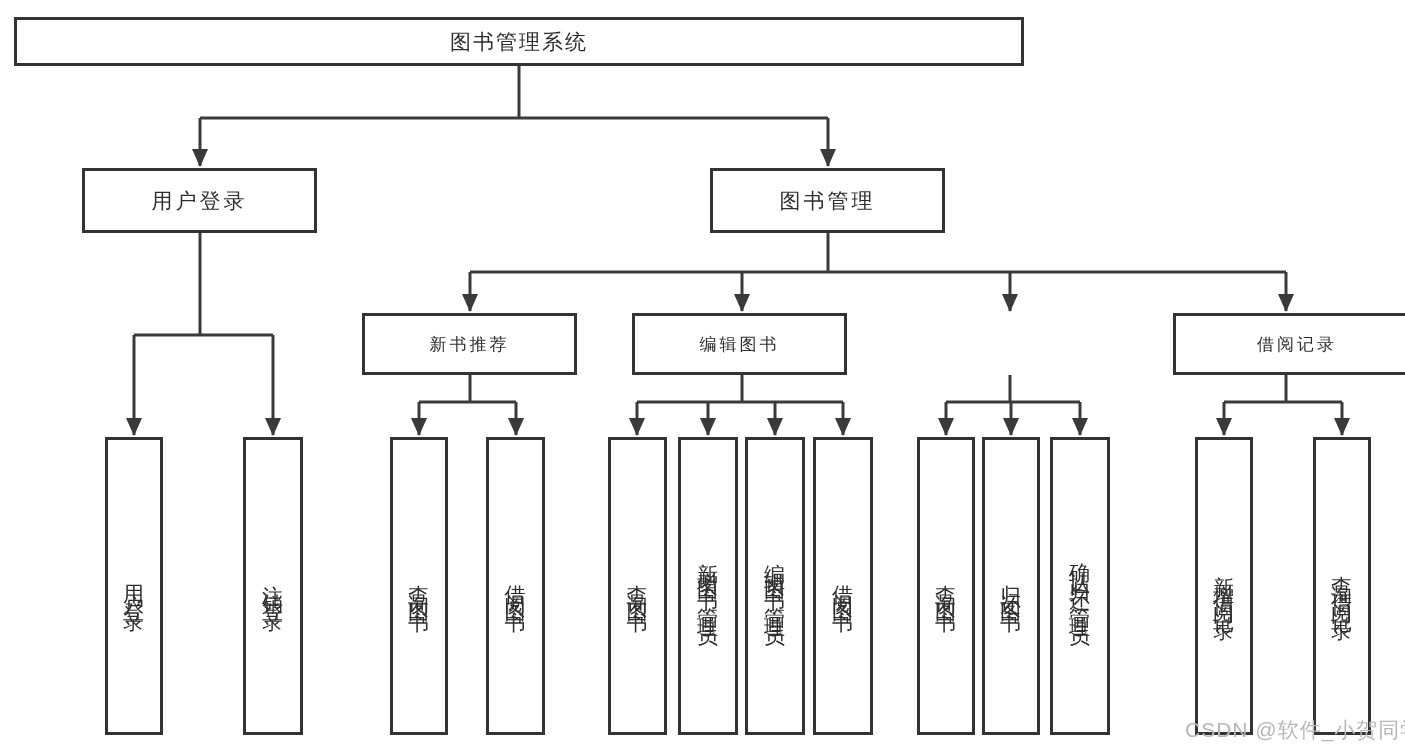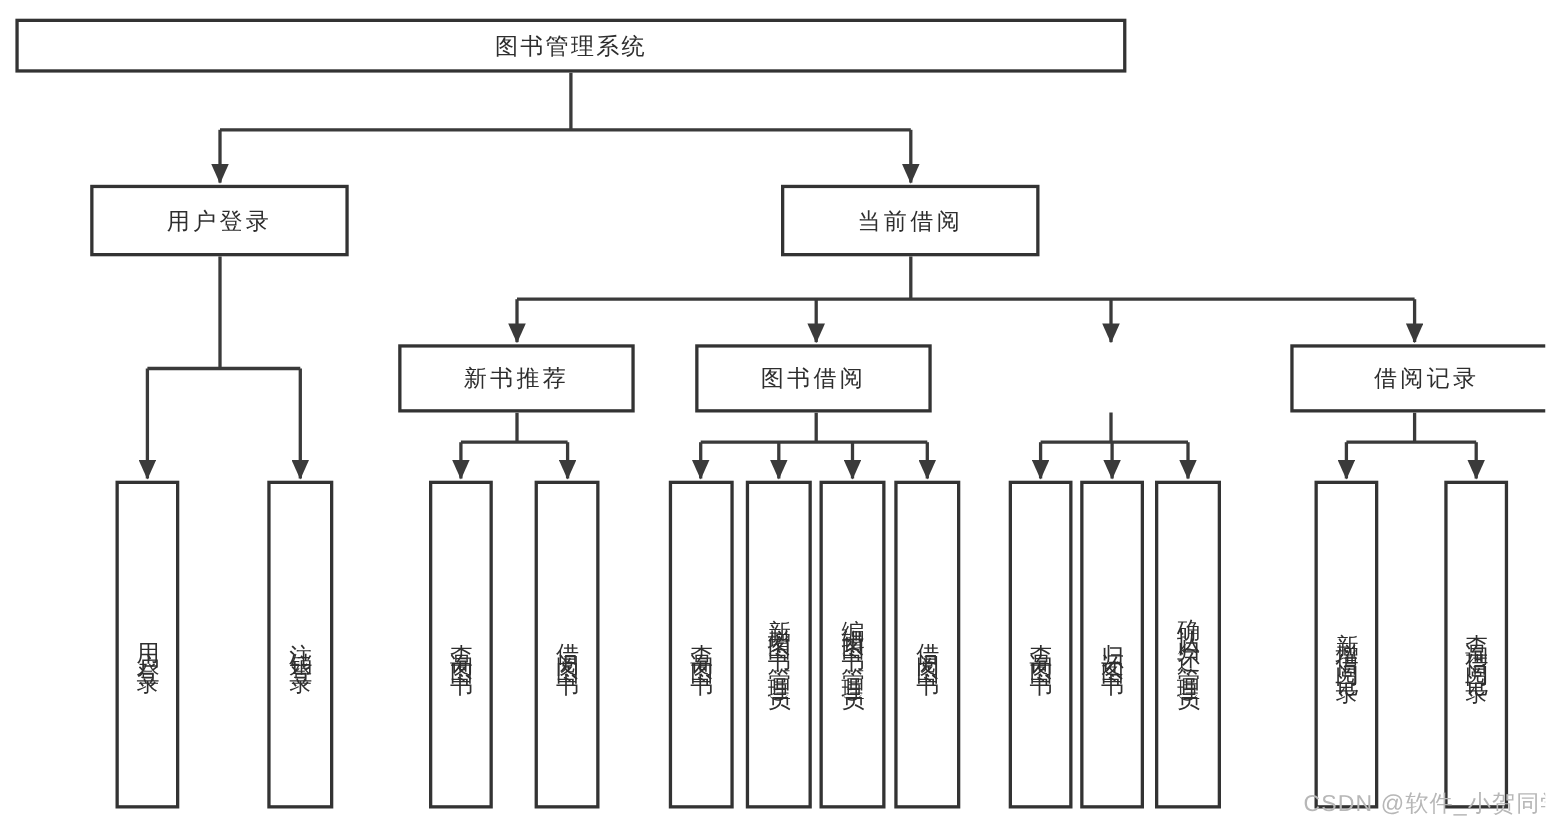--- a/index.html
+++ b/index.html
@@ -32,21 +32,21 @@
     display: flex;
     align-items: center;
     justify-content: center;
     color: #2e2e2e;
   }
   .node.root {
     left: 14px; top: 17px; width: 1010px; height: 49px;
     font-size: 21px; letter-spacing: 2px;
   }
   .node.l2 { top: 168px; width: 235px; height: 65px; font-size: 21px; letter-spacing: 3px; }
-  .node.l3 { top: 313px; height: 62px; font-size: 21px; letter-spacing: 3px; }
+  .node.l3 { top: 313px; height: 62px; font-size: 17px; letter-spacing: 3px; }
   .node.vnode { top: 437px; height: 298px; }
   .vtext {
     writing-mode: vertical-lr;
     text-orientation: mixed;
     font-size: 21px;
     letter-spacing: 9px;
     line-height: 1;
     white-space: nowrap;
   }
   .watermark {
@@ -107,28 +107,28 @@
   </svg>
 
   <div class="node root">
     <span>图书管理系统</span>
   </div>
 
   <div class="node l2" style="left:82px;">
     <span>用户登录</span>
   </div>
   <div class="node l2" style="left:710px;">
-    <span>当前借阅</span>
+    <span>图书管理</span>
   </div>
 
   <div class="node l3" style="left:362px;width:215px;">
     <span>新书推荐</span>
   </div>
   <div class="node l3" style="left:632px;width:215px;">
-    <span>图书借阅</span>
+    <span>编辑图书</span>
   </div>
   <div class="node l3" style="left:1173px;width:248px;">
     <span>借阅记录</span>
   </div>
 
   <div class="node vnode" style="left:105px;width:58px;">
     <span class="vtext">用户登录</span>
   </div>
   <div class="node vnode" style="left:243px;width:60px;">
     <span class="vtext">注销登录</span>

